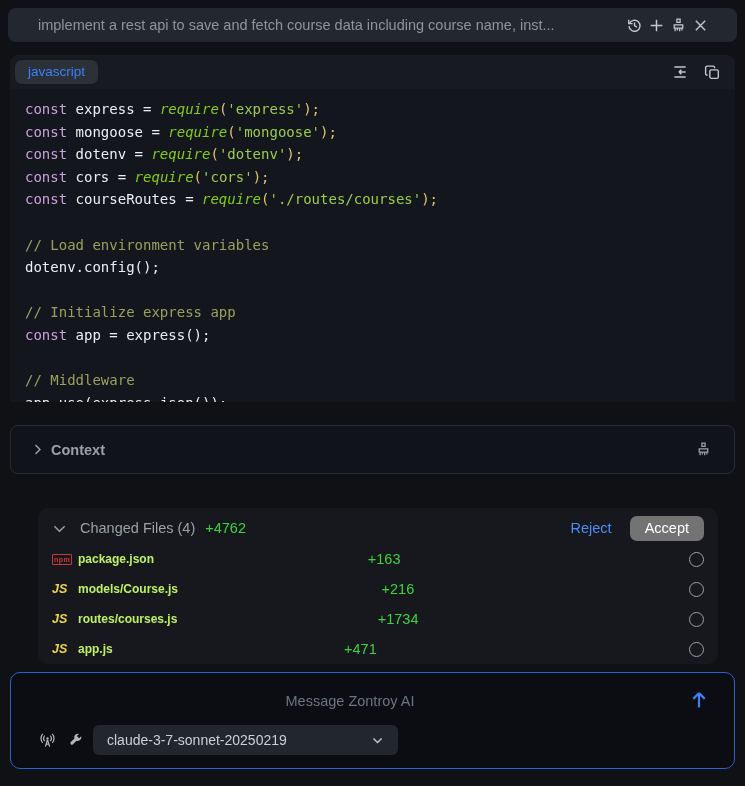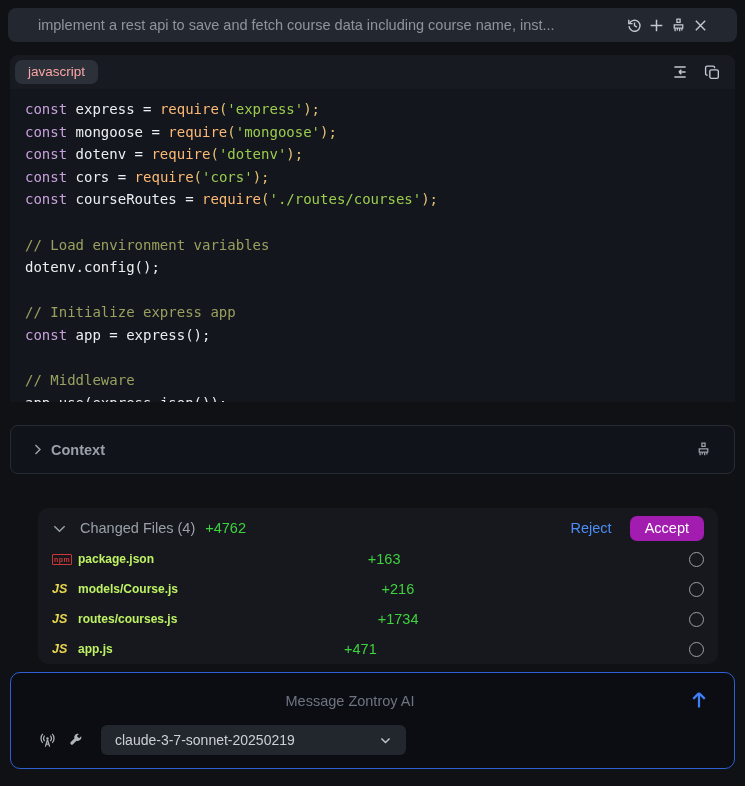--- a/index.html
+++ b/index.html
@@ -25,33 +25,33 @@
   
   .code-card {
     position: absolute; left: 10px; top: 55px; width: 725px; height: 347px;
     background: #13161d; border-radius: 8px 8px 0 0; overflow: hidden;
   }
   .code-header {
     height: 34px; background: #171a21; display: flex; align-items: center;
     padding: 0 12px 0 5px;
   }
   .lang-badge {
-    background: #2b3039; color: #fca5a5; font-size: 13.5px;
+    background: #2b3039; color: #3b82f6; font-size: 13.5px;
     padding: 4px 13px 5px; border-radius: 0 0 8px 0; border-radius: 7px;
   }
   .code-header .spacer { flex: 1; }
   .code-header .bar-icon { margin-left: 10px; }
   .code-body {
     padding: 9px 10px 0 15px;
     font-family: "DejaVu Sans Mono", monospace; font-size: 14px;
     line-height: 22.6px; white-space: pre; color: #eceff1;
   }
   .tk-kw  { color: #c9a0dc; }
   .tk-pl  { color: #eceff1; }
-  .tk-fn  { color: #fdba74; }
+  .tk-fn  { color: #84cc16; font-style: italic; }
   .tk-br  { color: #e3c372; }
   .tk-str { color: #9ccc4e; }
   .tk-cm  { color: #9aa05f; }
   
   .context-card {
     position: absolute; left: 10px; top: 425px; width: 725px; height: 49px;
     border: 1px solid #272c34; border-radius: 8px; background: #11131a;
     display: flex; align-items: center; padding: 0 20px;
   }
   .context-left { display: flex; align-items: center; gap: 7px; color: #9aa0a8; cursor: pointer; }
@@ -102,21 +102,21 @@
   .send-btn {
     position: absolute; right: 24px; top: 16px; width: 22px; height: 22px;
     color: #3f7ff7; background: none; border: none; cursor: pointer; padding: 0;
   }
   .composer-tools {
     position: absolute; left: 26px; bottom: 13px; display: flex; align-items: center;
   }
   .tool-icon { color: #b0b5bc; width: 20px; height: 20px; display: inline-flex;
     align-items: center; justify-content: center; margin-right: 8px; cursor: pointer; }
   .model-select {
-    margin-left: 8px; width: 305px; height: 30px; background: #22262d;
+    width: 305px; height: 30px; background: #22262d;
     border-radius: 6px; display: flex; align-items: center; padding: 0 14px;
     cursor: pointer;
   }
   .model-label { flex: 1; color: #ccd0d6; font-size: 14px; white-space: nowrap; }
   .model-select .chev { color: #c3c8cf; display: inline-flex; }
 </style>
 </head>
 <body>
 
 <div class="screen">
@@ -193,21 +193,21 @@
     <div class="files-header">
       <span class="files-chevron">
         <svg width="15" height="15" viewBox="0 0 16 16" fill="none" stroke="currentColor" stroke-width="1.6">
           <path d="M2.5 5.5 L8 11 L13.5 5.5"></path>
         </svg>
       </span>
       <span class="files-title">Changed Files (4)</span>
       <span class="files-total" id="files-total" style="color: rgb(63, 210, 63);">+4762</span>
       <span class="spacer"></span>
       <button class="reject-btn" id="reject-btn" style="color: rgb(77, 141, 246);">Reject</button>
-      <button class="accept-btn" id="accept-btn" style="background: #a21caf;">Accept</button>
+      <button class="accept-btn" id="accept-btn" style="background: #737373;">Accept</button>
     </div>
     <div id="file-list">
         <div class="file-row">
           <span class="file-icon">
             <span class="npm-badge">npm</span>
           </span>
           <span class="file-name">package.json</span>
           <span class="file-mid1"></span>
           <span class="file-add" style="color: rgb(63, 210, 63);">+163</span>
           <span class="file-mid2"></span>

